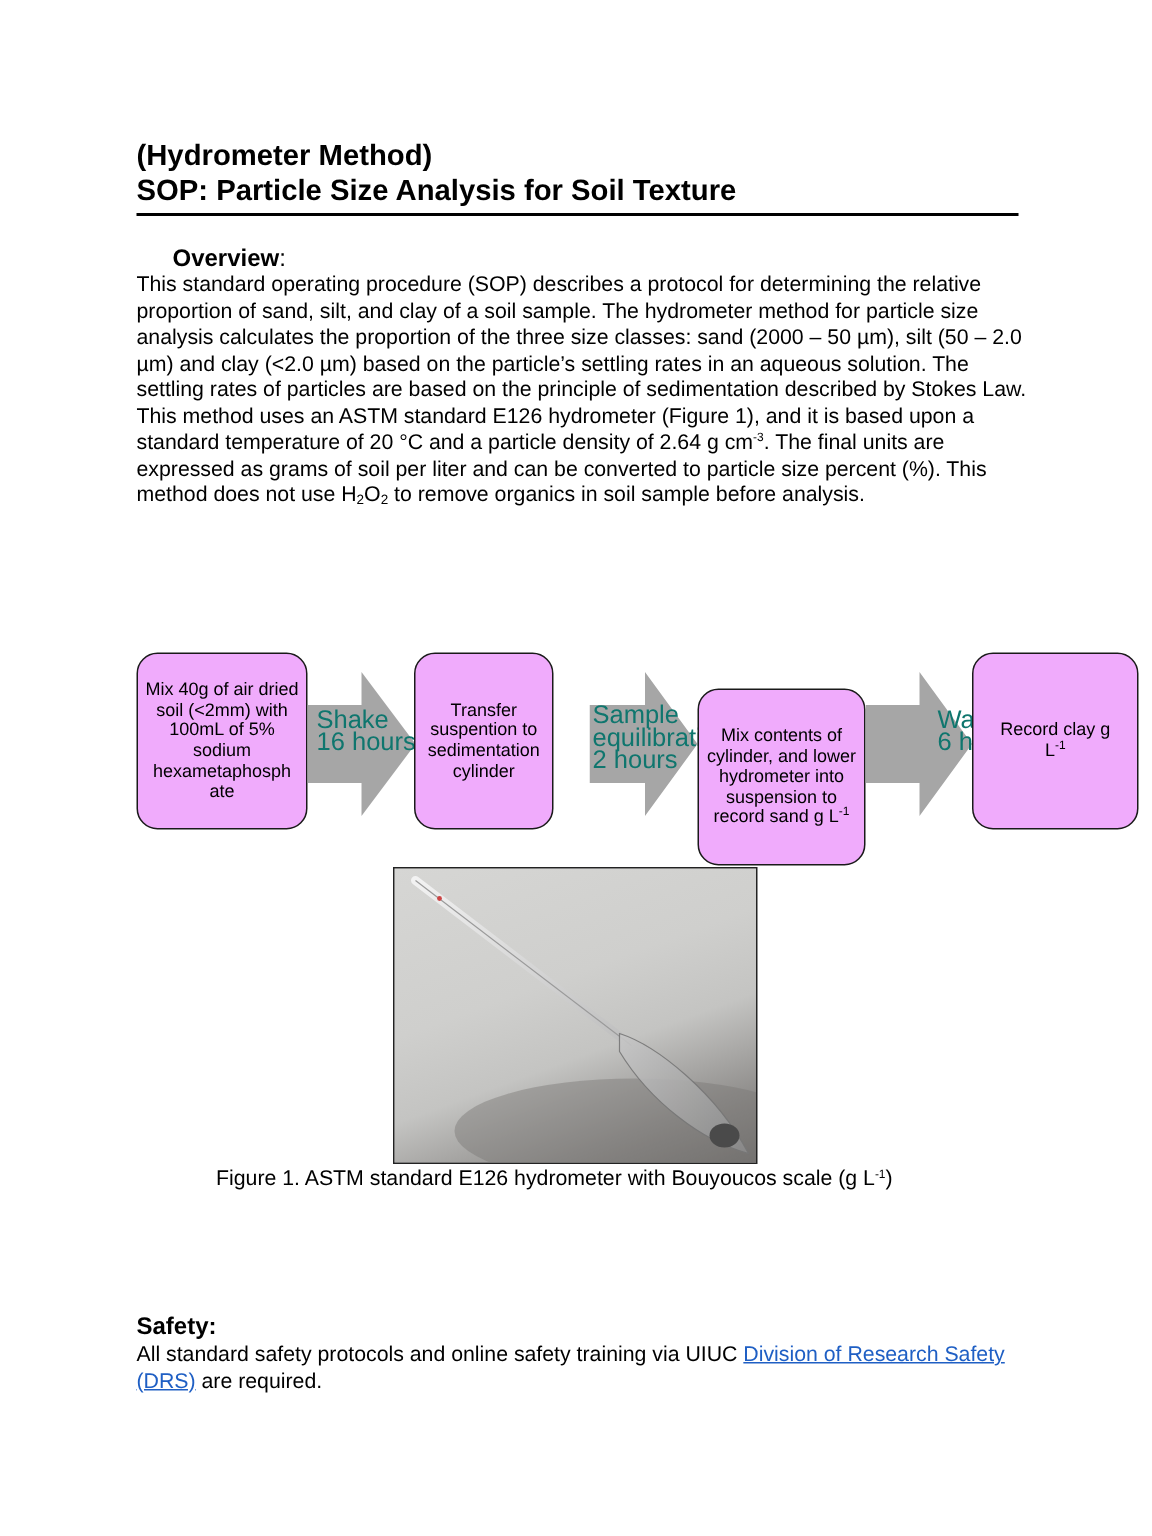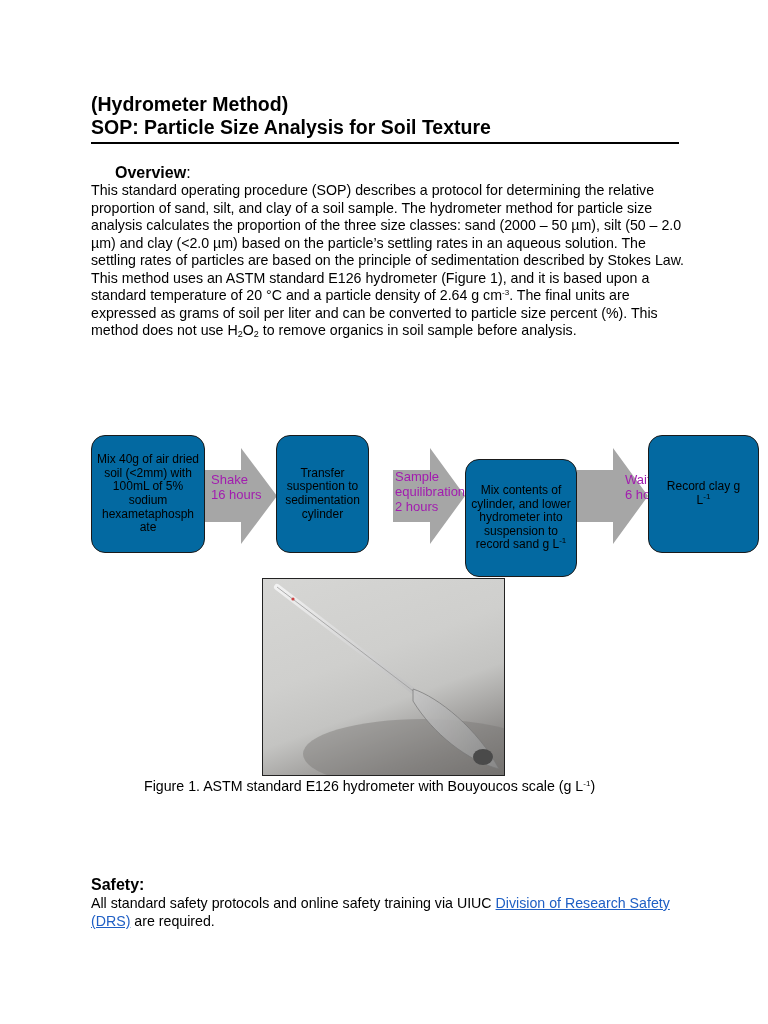--- a/index.html
+++ b/index.html
@@ -8,25 +8,25 @@
   .abs { position: absolute; }
   .title { left: 91px; top: 93px; width: 600px; font-size: 19.5px; font-weight: bold; line-height: 23px; }
   .rule { left: 91px; top: 142px; width: 588px; height: 2px; background: #000; }
   .h2 { font-size: 16px; font-weight: bold; line-height: 19px; }
   .overview-h { left: 91px; top: 163px; margin-left: 24px; }
   .overview-h .colon { font-weight: normal; }
   .para { left: 91px; top: 182px; width: 600px; font-size: 14.2px; line-height: 17.5px; }
   .para sup, .cap sup, .box sup { font-size: 8px; vertical-align: 5px; line-height: 0; }
   .para sub { font-size: 9px; vertical-align: -2px; line-height: 0; }
   .box { position: absolute; top: 435px; height: 118px; border: 1.5px solid #1a1a1a; border-radius: 14px;
-         background: #0369a1; display: flex; align-items: center; justify-content: center; text-align: center;
+         background: #f0abfc; display: flex; align-items: center; justify-content: center; text-align: center;
          font-size: 12px; line-height: 13.6px; box-sizing: border-box; padding: 4px 3px; }
   .arrow { position: absolute; top: 448px; height: 96px; }
   .arrow svg { position: absolute; left: 0; top: 0; }
-  .arrow .lbl { position: absolute; left: 6px; top: 24px; font-size: 13px; line-height: 15px; color: #a21caf; white-space: nowrap; }
+  .arrow .lbl { position: absolute; left: 6px; top: 24px; font-size: 17px; line-height: 15px; color: #0f766e; white-space: nowrap; }
   .photo { left: 262px; top: 578px; width: 243px; height: 198px; border: 1px solid #222; box-sizing: border-box;
            background: linear-gradient(160deg, #d6d6d4 0%, #cfcfcd 40%, #c4c4c2 60%, #8c8a88 85%, #6f6d6b 100%); overflow: hidden; }
   .cap { left: 144px; top: 778px; font-size: 14.2px; line-height: 17px; white-space: nowrap; }
   .safety-h { left: 91px; top: 875px; }
   .safety-p { left: 91px; top: 895px; width: 600px; font-size: 14.2px; line-height: 17.5px; }
   .link { color: #1f5fc4; text-decoration: underline; cursor: pointer; }
 </style>
 </head>
 <body>
 

